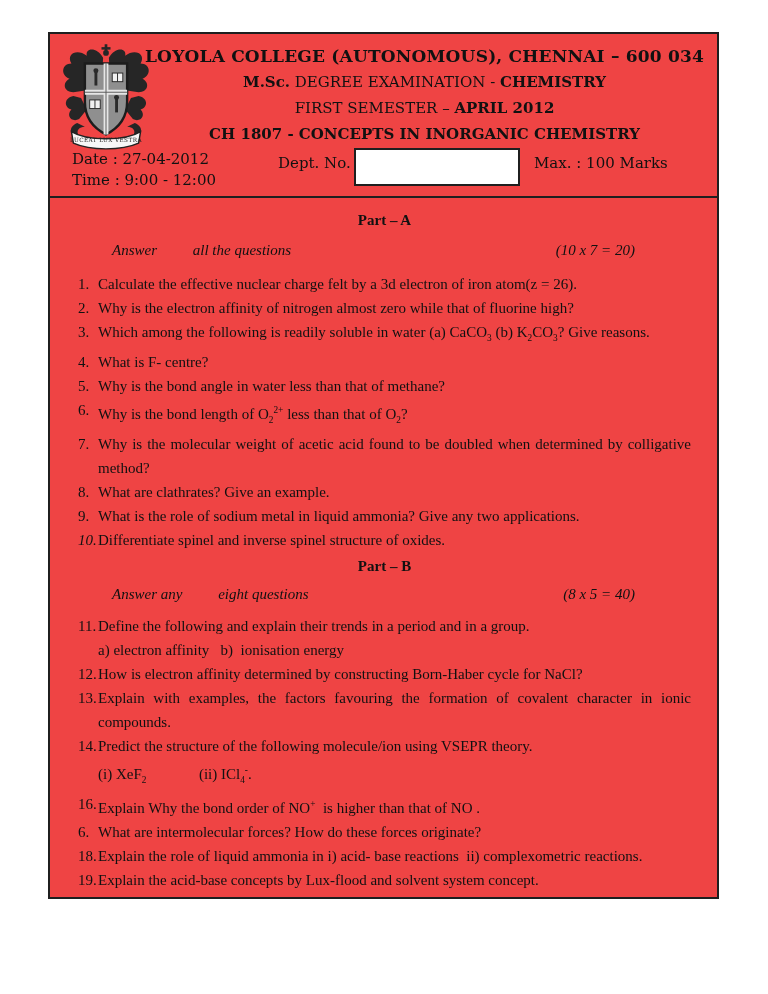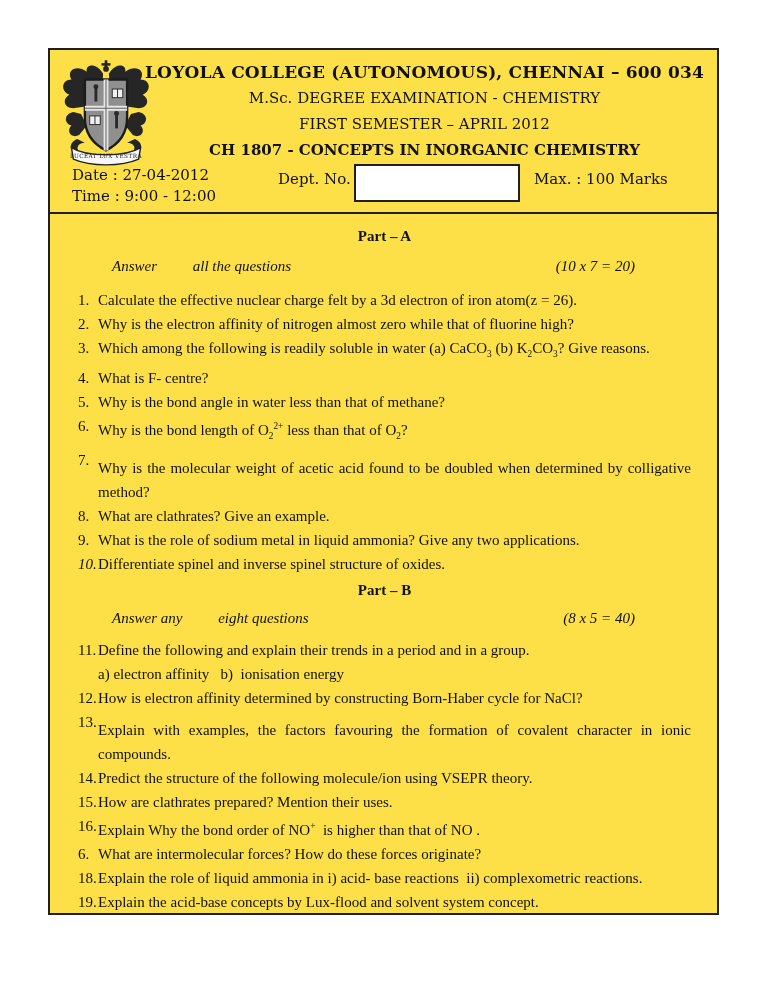--- a/index.html
+++ b/index.html
@@ -1,34 +1,34 @@
 <!DOCTYPE html>
 <html><head>
 <meta charset="utf-8">
 <style>
   html,body{margin:0;padding:0;}
   body{
     width:768px;height:994px;background:#ffffff;position:relative;
     font-family:"Liberation Serif", serif;color:#111;
   }
   .frame{
-    position:absolute;left:48px;top:48px;width:667px;height:863px;
-    border:2px solid #1f1f1f;background:#fde047;
+    position:absolute;left:48px;top:32px;width:667px;height:863px;
+    border:2px solid #1f1f1f;background:#ef4444;
   }
   
   .header-sec{
     position:relative;height:162px;border-bottom:2px solid #1f1f1f;
     font-family:"DejaVu Serif", serif;
   }
   .crest{position:absolute;left:8px;top:8px;width:96px;height:112px;}
   .titles{padding:9px 10px 0 92px;text-align:center;}
   .titles .t{line-height:26px;white-space:nowrap;}
   .t1{font-size:17px;font-weight:bold;letter-spacing:.2px;}
   .t2,.t3{font-size:15px;}
-  .t2 b,.t3 b{font-weight:normal;text-align:center;}
+  .t2 b,.t3 b{font-weight:bold;text-align:center;}
   .t4{font-size:15px;font-weight:bold;}
   .meta-row{position:absolute;left:0;top:113px;width:100%;height:49px;font-size:15px;padding-left:16px;}
   .datetime{position:absolute;left:22px;top:2px;line-height:21px;}
   .dept-label{position:absolute;left:228px;top:7px;}
   .dept-box{position:absolute;left:304px;top:1px;width:162px;height:34px;border:2px solid #1f1f1f;background:#fff;}
   .max-marks{position:absolute;left:484px;top:7px;}
   
   .body-sec{
     position:relative;height:699px;overflow:hidden;
     padding:10px 26px 0 28px;box-sizing:border-box;
@@ -37,21 +37,21 @@
   .part-title{text-align:center;font-weight:bold;margin:0 0 6px 0;}
   .part-title.second{margin-top:2px;margin-bottom:4px;}
   .instruction-row{display:flex;justify-content:space-between;padding-left:34px;padding-right:56px;margin-bottom:10px;}
   .instruction-row.second{margin-bottom:8px;}
   .instr,.marks{font-style:italic;}
   .instr b{font-weight:normal;margin-left:32px;}
   .q-row{display:flex;}
   .q-num{flex:0 0 20px;}
   .q-num.it{font-style:italic;}
   .q-text{flex:1 1 auto;white-space:pre-wrap;}
-  .q-text.just{text-align:justify;margin-top:8px;}
+  .q-text.just{text-align:justify;}
   sub{font-size:62%;}
   sup{font-size:62%;}
 </style>
 </head>
 <body>
 
 <div class="frame">
 
   <div class="header-sec">
 
@@ -168,22 +168,22 @@
         </div>
         <div class="q-row">
           <span class="q-num">13.</span>
           <span class="q-text just">Explain with examples, the factors favouring the formation of covalent character in ionic compounds.</span>
         </div>
         <div class="q-row">
           <span class="q-num">14.</span>
           <span class="q-text">Predict the structure of the following molecule/ion using VSEPR theory.</span>
         </div>
         <div class="q-row">
-          <span class="q-num">15.</span>
-          <span class="q-text">How are clathrates prepared? Mention their uses.</span>
+          <span class="q-num"></span>
+          <span class="q-text">(i) XeF<sub>2</sub>              (ii) ICl<sub>4</sub><sup>-</sup>.</span>
         </div>
         <div class="q-row">
           <span class="q-num">16.</span>
           <span class="q-text">Explain Why the bond order of NO<sup>+</sup>  is higher than that of NO .</span>
         </div>
         <div class="q-row">
           <span class="q-num">6.</span>
           <span class="q-text">What are intermolecular forces? How do these forces originate?</span>
         </div>
         <div class="q-row">

